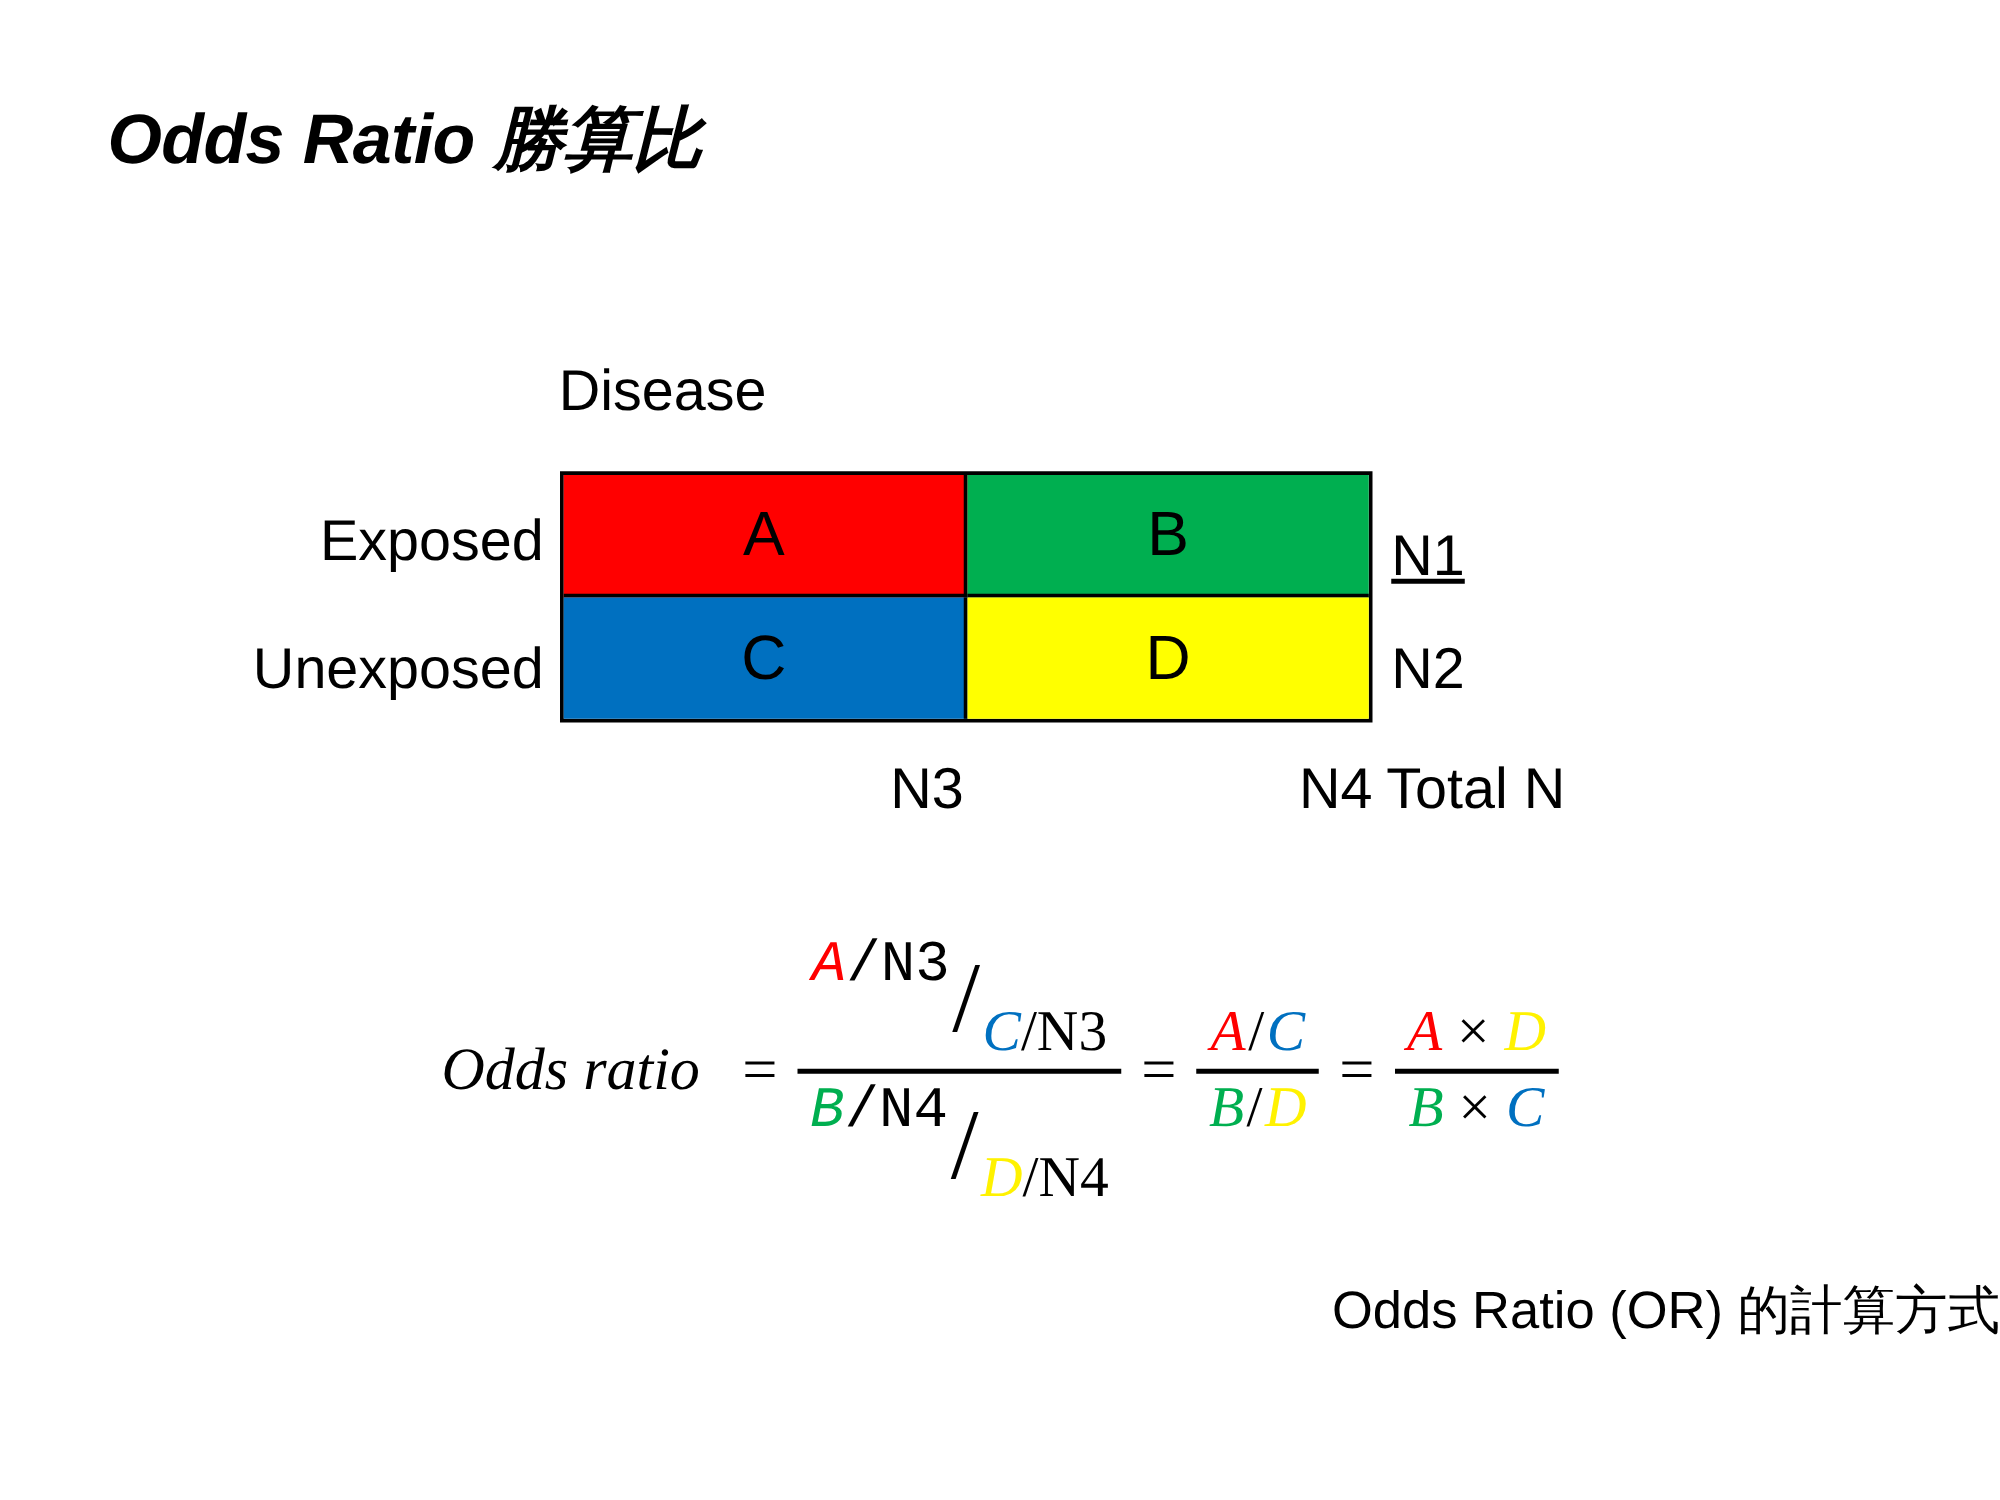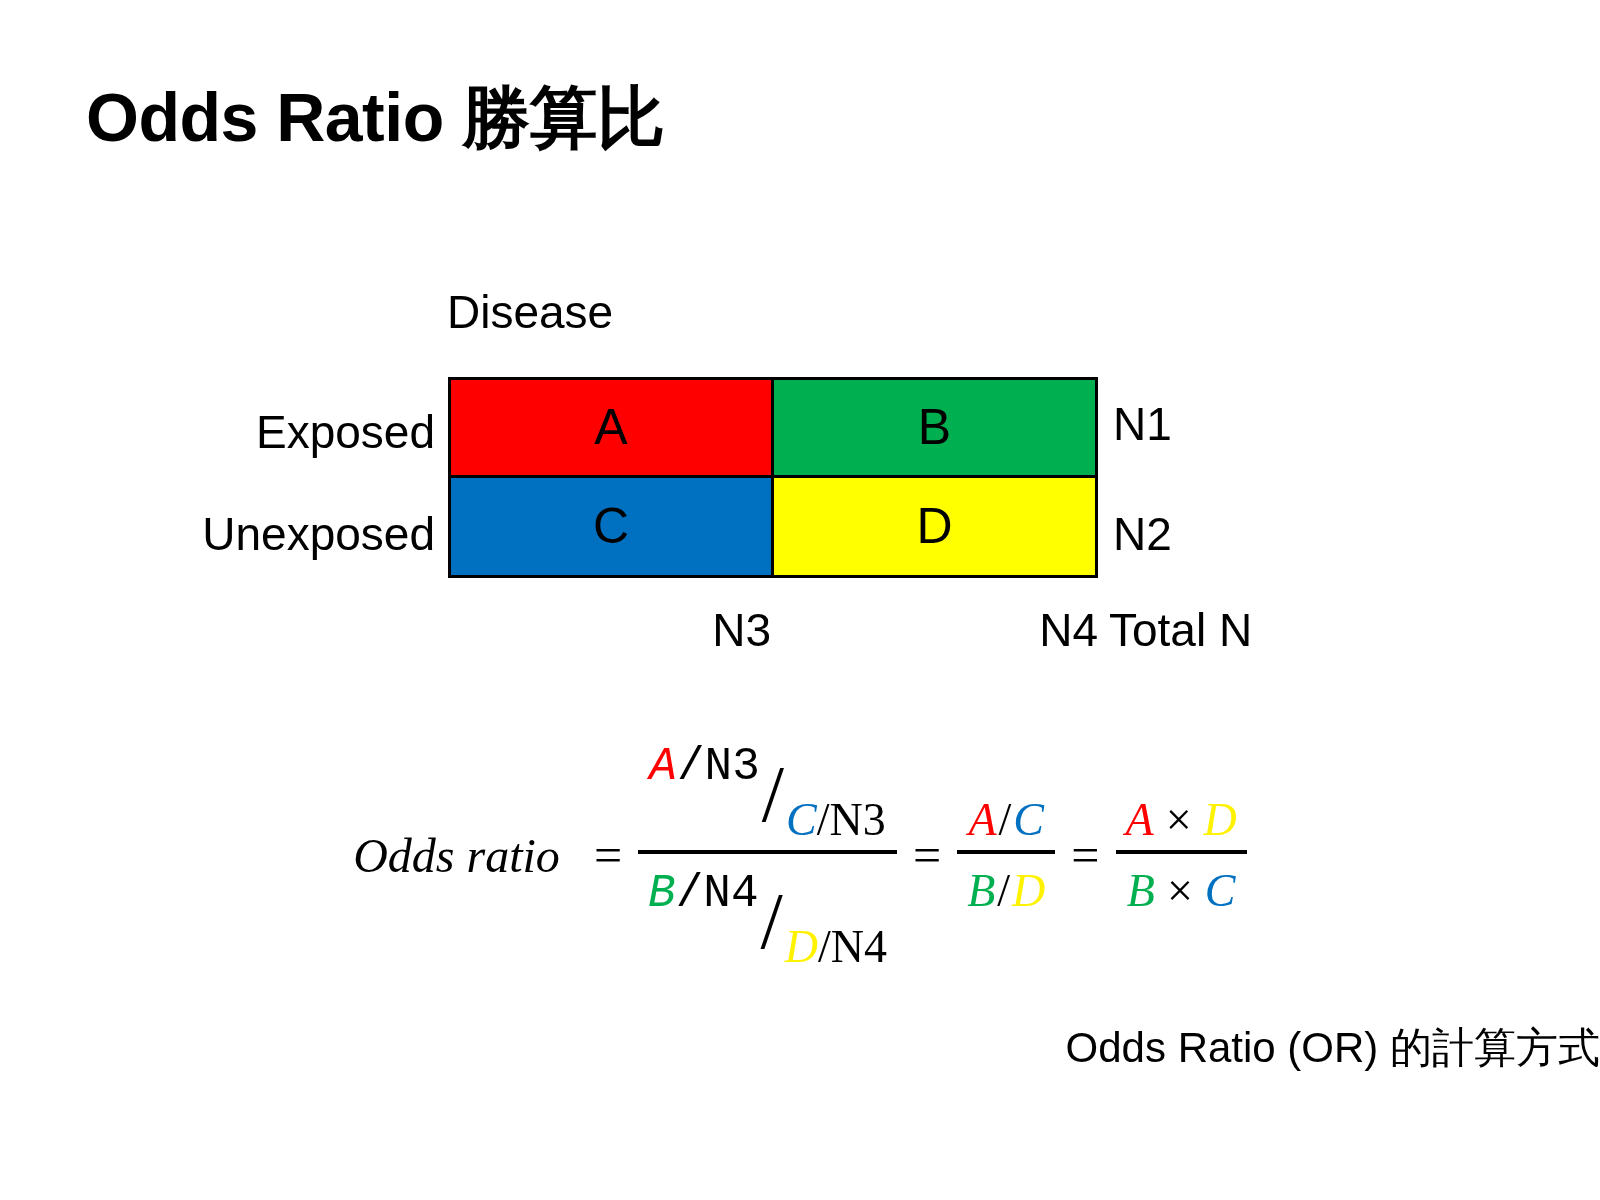--- a/index.html
+++ b/index.html
@@ -14,25 +14,26 @@
     overflow: hidden;
     font-family: "Liberation Sans", sans-serif;
     color: #000000;
   }
 
   
   #slide-title {
     position: absolute;
     left: 86px;
     top: 82px;
-    font-size: 68px;
+    font-size: 56px;
     font-weight: bold;
     letter-spacing: -0.5px;
     line-height: 1.05;
     white-space: nowrap;
+    font-style: italic;
   }
 
   
   #table-block {
     position: absolute;
     left: 0px;
     top: 285px;
     width: 1600px;
     height: 380px;
   }
@@ -79,21 +80,21 @@
   }
   #row-header-exposed   { top: 120px; }
   #row-header-unexposed { top: 222px; }
 
   .row-total {
     position: absolute;
     left: 1113px;
     font-size: 46px;
     white-space: nowrap;
   }
-  #row-total-n1 { top: 112px; }
+  #row-total-n1 { top: 132px; text-decoration: underline; }
   #row-total-n2 { top: 222px; }
 
   .col-total {
     position: absolute;
     top: 318px;
     font-size: 46px;
     text-align: right;
     white-space: nowrap;
   }
   #col-total-n3 { left: 447px; width: 324px; }
@@ -126,21 +127,21 @@
   }
 
   
   .frac {
     display: inline-flex;
     flex-direction: column;
     align-items: center;
     vertical-align: middle;
   }
   .frac > .num { padding: 0 10px 4px 10px; }
-  .frac > .den { padding: 10px 10px 0 10px; }
+  .frac > .den { padding: 0 10px 0 10px; }
   .frac > .bar {
     height: 4px;
     background: #000;
     width: 100%;
     align-self: stretch;
   }
 
   
   .skew {
     display: inline-grid;

